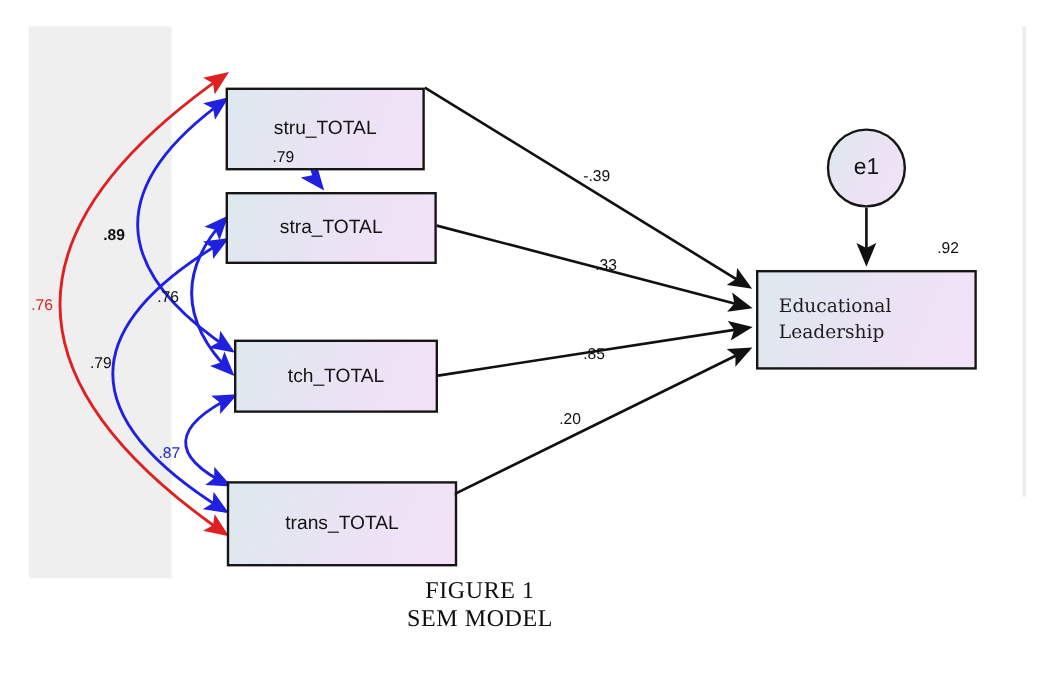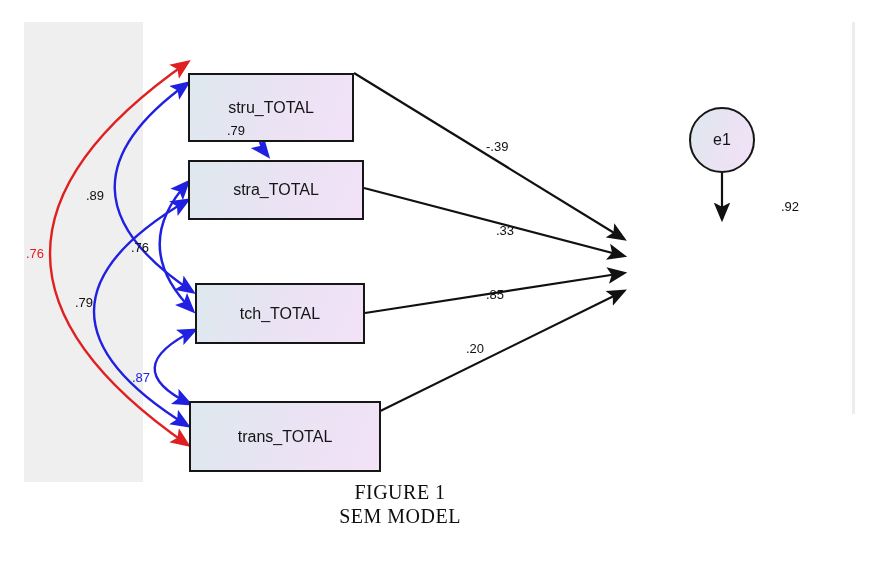--- a/index.html
+++ b/index.html
@@ -17,21 +17,21 @@
     font-size:16px;color:#141414;
   }
   .node.outcome{
     justify-content:flex-start;align-items:center;
     font-family:"DejaVu Serif",serif;font-size:15.5px;color:#1c1c1c;
     padding-left:17px;line-height:1.38;
   }
   .circle{
     position:absolute;border:2px solid #161616;border-radius:50%;box-sizing:border-box;
     background:linear-gradient(112deg,#dde9ee 0%,#e9e3f3 48%,#f3e2f8 100%);
-    display:flex;align-items:center;justify-content:center;font-size:16px;color:#141414;text-align:center;
+    display:flex;align-items:center;justify-content:center;font-size:19px;color:#141414;text-align:center;
   }
   .coef{position:absolute;font-size:13px;color:#101010;white-space:nowrap;}
   .coef.blue{color:#2020e0;}
   .coef.red{color:#e02020;}
   .caption{
     position:absolute;left:240px;top:481px;width:320px;text-align:center;
     font-family:"Liberation Serif",serif;font-weight:normal;font-size:20px;color:#0e0e0e;
     line-height:1.18;letter-spacing:0.5px;
   }
 </style>
@@ -77,34 +77,40 @@
   <div class="node" style="left:188px;top:160px;width:176px;height:60px;">
     <span>stra_TOTAL</span>
   </div>
   <div class="node" style="left:195px;top:283px;width:170px;height:61px;">
     <span>tch_TOTAL</span>
   </div>
   <div class="node" style="left:189px;top:401px;width:192px;height:71px;">
     <span>trans_TOTAL</span>
   </div>
 
+  <div class="node outcome" style="left:630px;top:225px;width:184px;height:83px;">
+    <span>
+      <span style="display:block;">Educational</span>
+      <span style="display:block;">Leadership</span>
+    </span>
+  </div>
 
   <div class="circle" style="left:689px;top:107px;width:66px;height:66px;">
     <span>e1</span>
   </div>
 
   <span class="coef" style="left:486px;top:139px;">-.39</span>
-  <span class="coef" style="left:496px;top:223px;">.33</span>
+  <span class="coef" style="left:496px;top:213px;">.33</span>
   <span class="coef" style="left:470px;top:287px;margin-left:16px;">.85</span>
   <span class="coef" style="left:466px;top:341px;">.20</span>
 
   <span class="coef" style="left:781px;top:199px;">.92</span>
 
   <span class="coef" style="left:227px;top:123px;">.79</span>
-  <span class="coef" style="left:86px;top:188px;">.89</span>
+  <span class="coef" style="left:86px;top:188px;font-weight:bold;">.89</span>
   <span class="coef" style="left:131px;top:240px;">.76</span>
   <span class="coef" style="left:75px;top:295px;">.79</span>
   <span class="coef blue" style="left:132px;top:359px;margin-top:11px;">.87</span>
   <span class="coef red" style="left:26px;top:246px;">.76</span>
 
   <div class="caption">
     <div>FIGURE 1</div>
     <div>SEM MODEL</div>
   </div>
 

